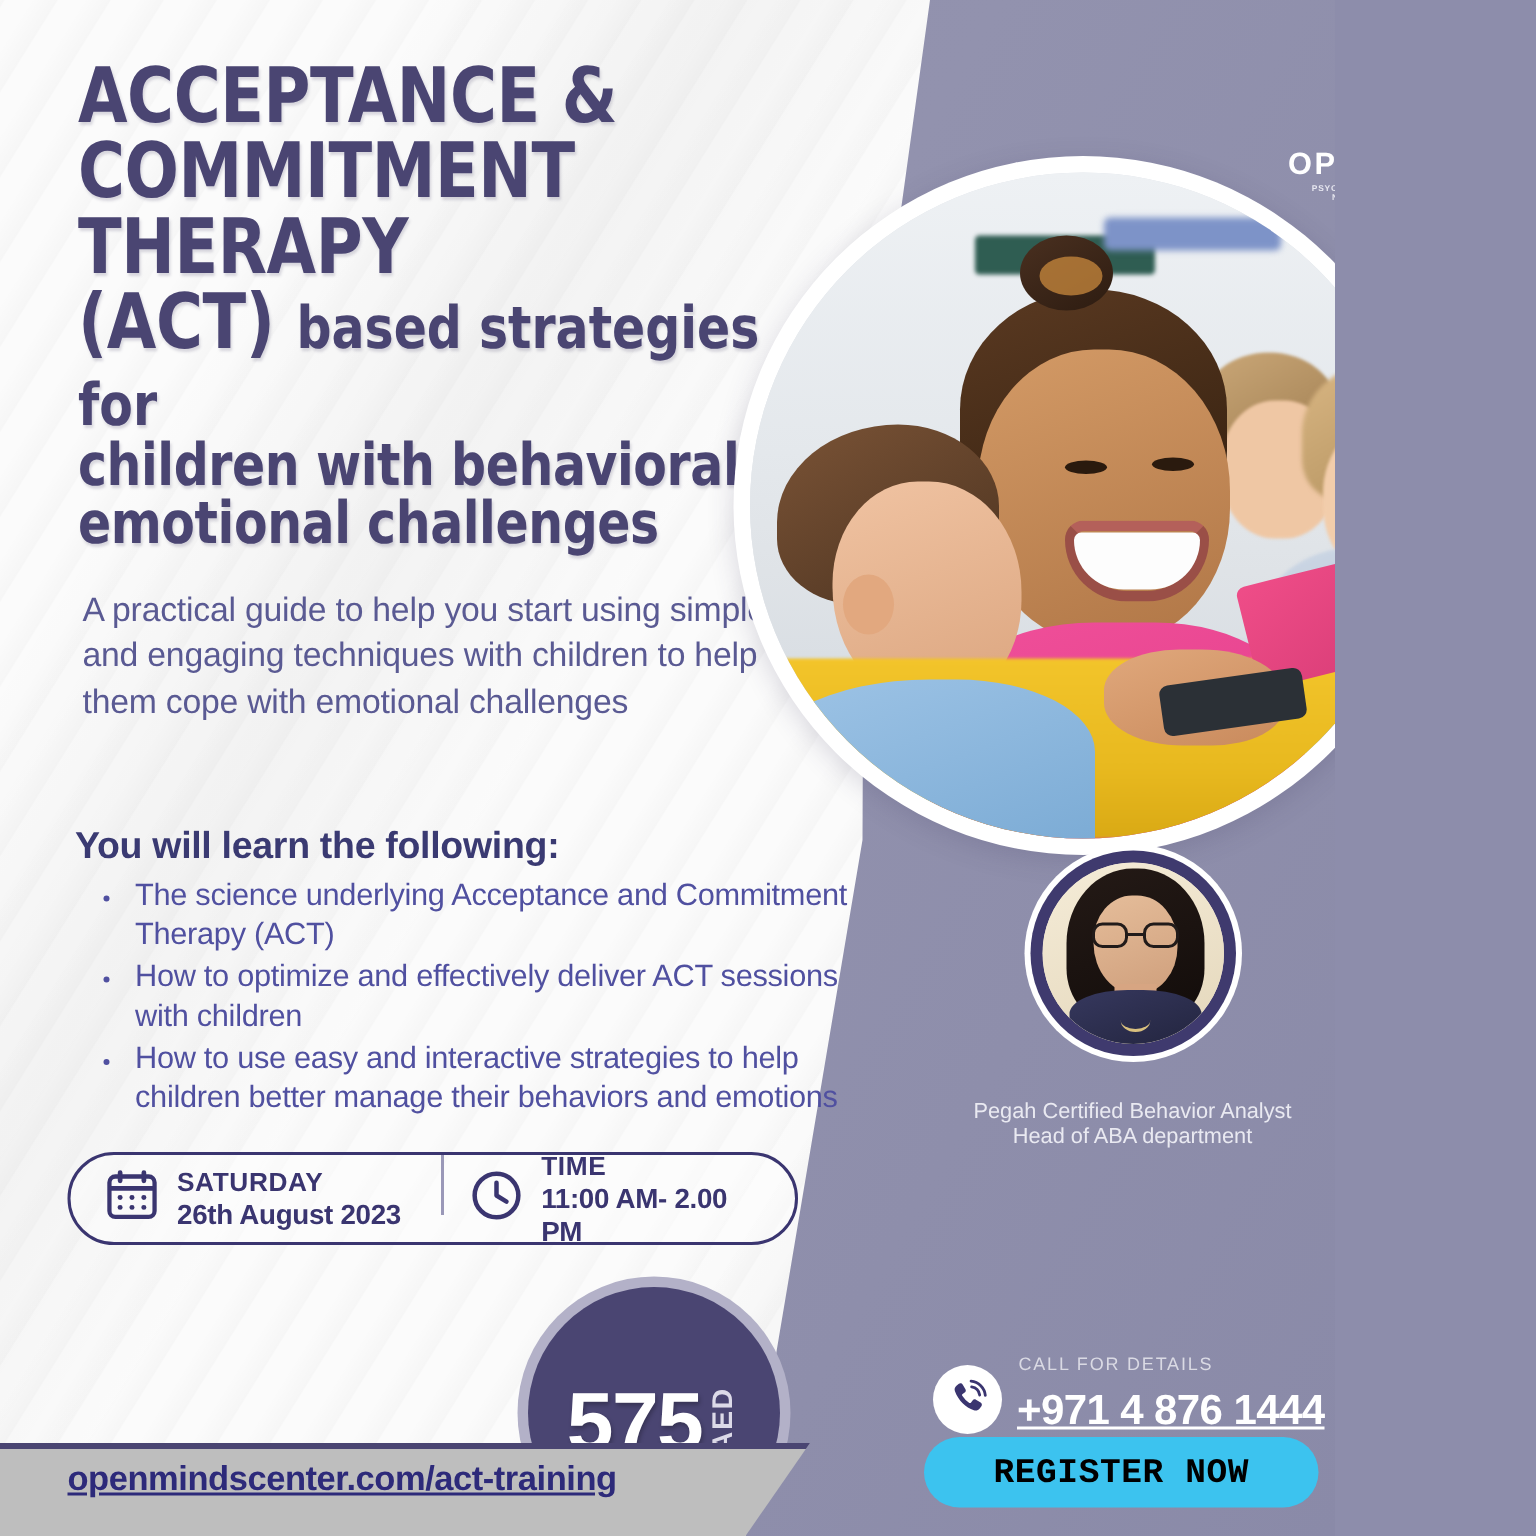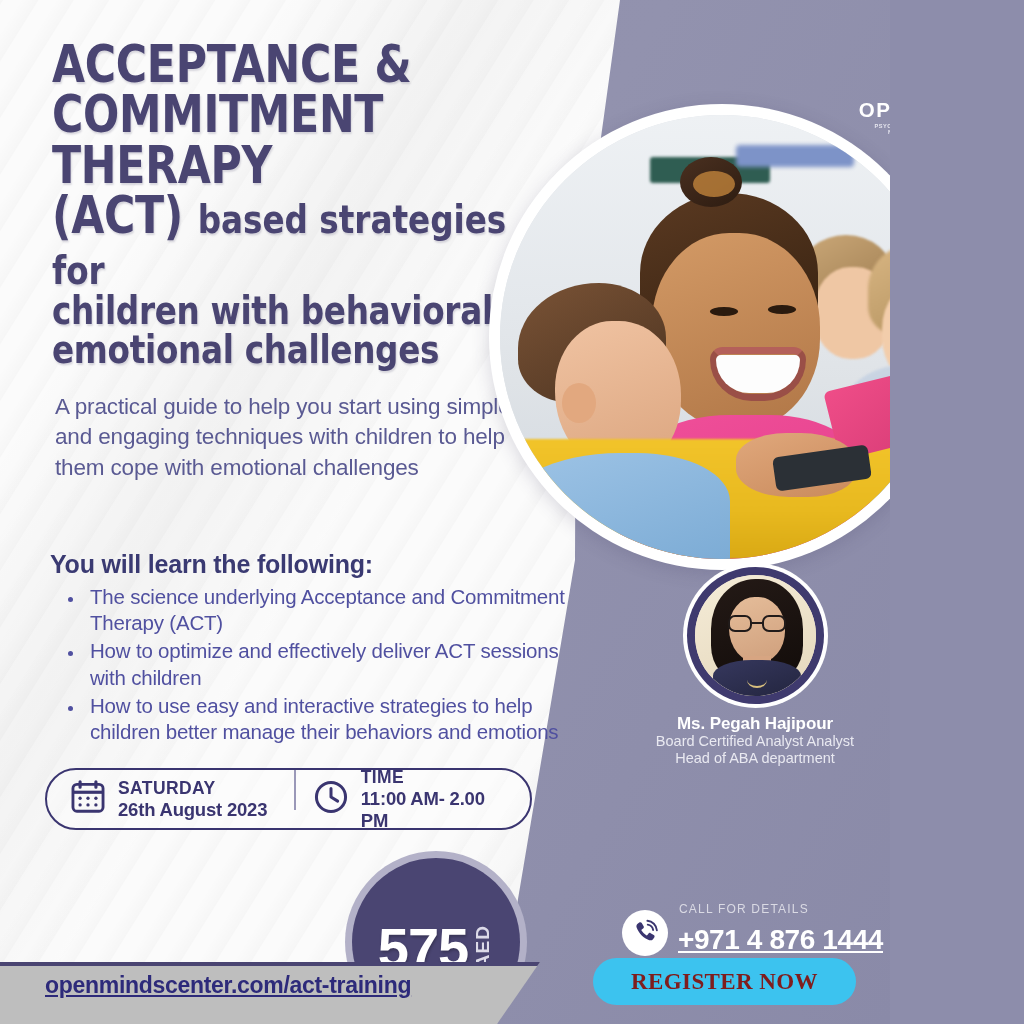--- a/index.html
+++ b/index.html
@@ -267,27 +267,27 @@
   }
   .call-label{
     position:absolute; left:679px; top:902px;
     color:#dadae4; font-size:12px; letter-spacing:1.2px; font-weight:400;
   }
   .call-number{
     position:absolute; left:678px; top:924px;
     color:#ffffff; font-size:28px; font-weight:700; letter-spacing:-0.4px;
   }
   .register{
-    position:absolute; left:593px; top:958px;
+    position:absolute; left:616px; top:958px;
     width:263px; height:47px; border-radius:26px;
     background:#3cc3ef;
     display:flex; align-items:center; justify-content:center;
-    color:#7f1d1d; font-size:23px; font-weight:700; letter-spacing:0.4px;
+    color:#000000; font-size:23px; font-weight:700; letter-spacing:0.4px;
     border:none; cursor:pointer;
-    font-family:Liberation Serif, serif;
+    font-family:Liberation Mono, monospace;
   }
 </style>
 </head>
 <body>
 
 <div class="poster">
 
   <div class="bg-purple"></div>
   <div class="bg-white">
     <div class="bg-white-sheen"></div>
@@ -426,23 +426,22 @@
     <div class="sp-face"></div>
     <div class="sp-glass">
         <i class="a"></i>
         <i class="b"></i>
         <b></b>
       </div>
     <div class="sp-neck"></div>
     <div class="sp-top"></div>
     <div class="sp-neck2"></div>
   </div>
-  <div class="sp-name">Ms. Pegah Hajipour</div>
   <div class="sp-role">
-    <span>Board Certified Analyst Analyst</span><br>
+    <span>Pegah Certified Behavior Analyst</span><br>
     <span>Head of ABA department</span>
   </div>
 
   <div class="call-icon">
     <svg width="30" height="30" viewBox="0 0 24 24">
       <path d="M7.4 3.6c.7-.5 1.6-.3 2 .4l1.5 2.5c.4.6.2 1.4-.4 1.8l-1.1.8c-.3.2-.4.6-.2.9a12 12 0 0 0 3.8 3.8c.3.2.7.1.9-.2l.8-1.1c.4-.6 1.2-.8 1.8-.4l2.5 1.5c.7.4.9 1.3.4 2l-1 1.3c-.7.9-1.9 1.2-3 .8C11 16.3 7.2 12.6 5.3 7.6c-.4-1.1-.1-2.3.8-3l1.3-1z" fill="#3a3570"></path>
       <g fill="none" stroke="#3a3570" stroke-width="1.5" stroke-linecap="round">
         <path d="M14.2 5.3a5.2 5.2 0 0 1 4.3 4.3"></path>
         <path d="M13.9 2.2a8.4 8.4 0 0 1 7.6 7.6"></path>
       </g>

